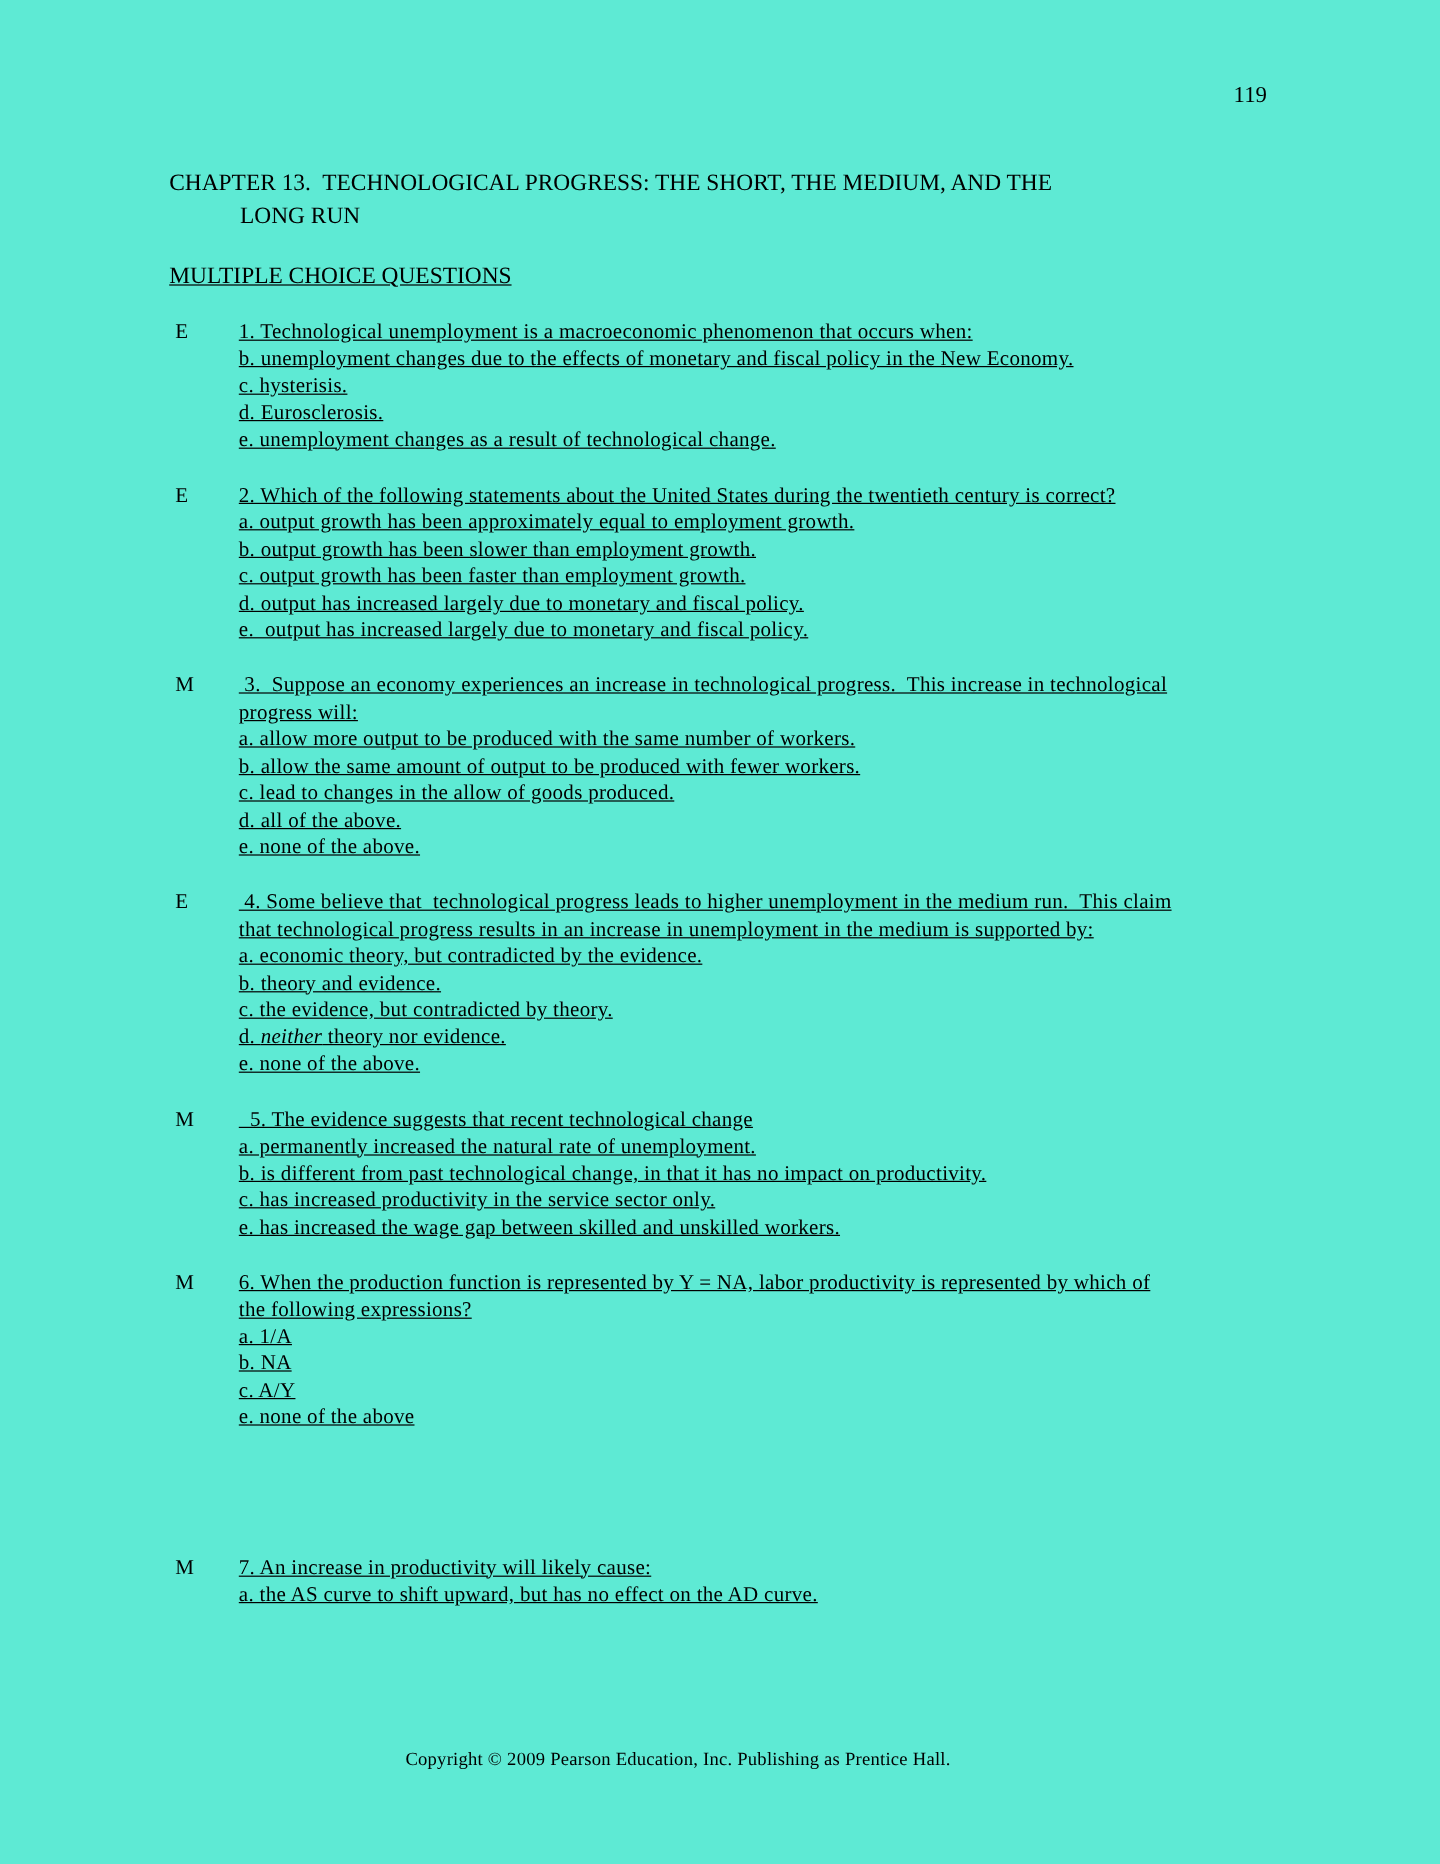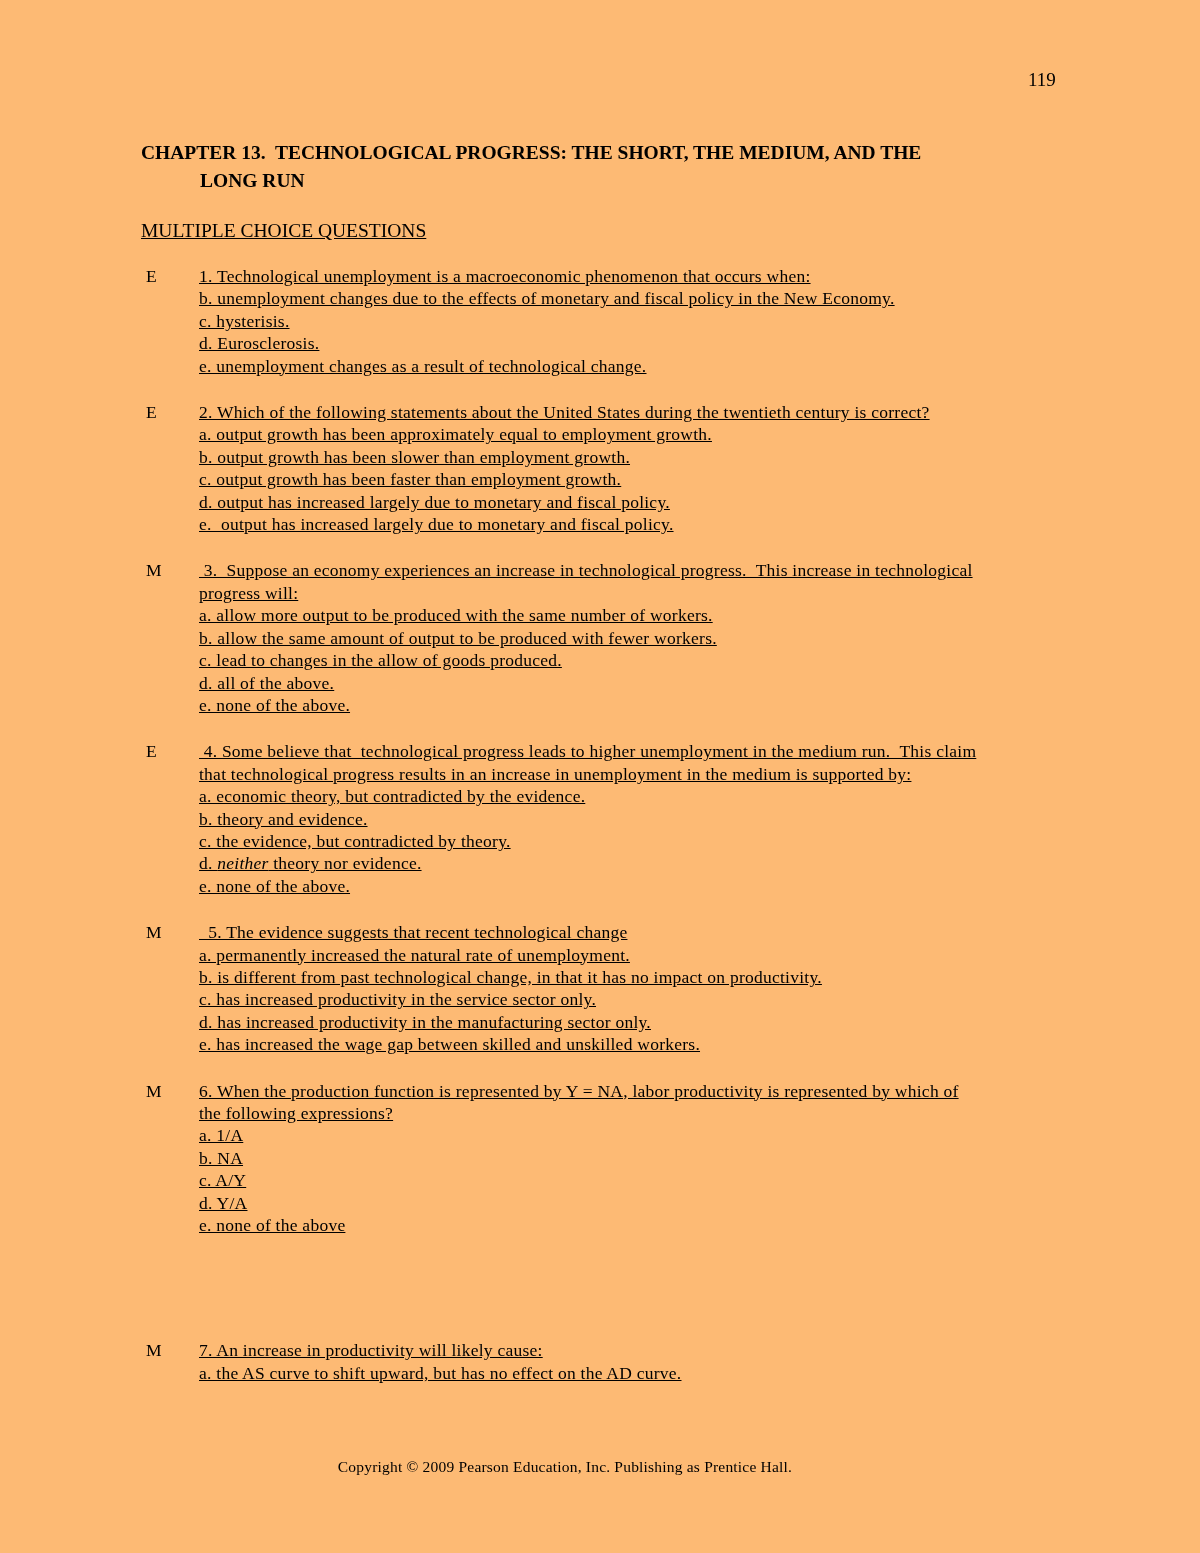--- a/index.html
+++ b/index.html
@@ -9,37 +9,37 @@
     height: 1553px;
     font-family: "Liberation Serif", "DejaVu Serif", serif;
     color: #000000;
     overflow: hidden;
     position: relative;
   }
   .page {
     position: relative;
     width: 1200px;
     height: 1553px;
-    background: #fdba74;
+    background: #5eead4;
   }
   .page-number {
     position: absolute;
     top: 68px;
     left: 1028px;
     font-size: 19px;
     line-height: 24px;
   }
   .chapter-title {
     position: absolute;
     top: 139px;
     left: 141px;
     width: 950px;
     font-size: 19.5px;
     line-height: 28px;
-    font-weight: bold;
+    font-weight: normal;
   }
   .title-line { white-space: pre; }
   .title-line.indent { padding-left: 59px; }
   .section-heading {
     position: absolute;
     top: 218px;
     left: 141px;
     font-size: 19.5px;
     line-height: 26px;
     font-weight: normal;
@@ -142,33 +142,31 @@
           <div class="line">e. none of the above.</div>
         </div>
       </section>
       <section class="question">
         <div class="marker">M</div>
         <div class="q-body">
           <div class="line">  5. The evidence suggests that recent technological change</div>
           <div class="line">a. permanently increased the natural rate of unemployment.</div>
           <div class="line">b. is different from past technological change, in that it has no impact on productivity.</div>
           <div class="line">c. has increased productivity in the service sector only.</div>
-          <div class="line">d. has increased productivity in the manufacturing sector only.</div>
           <div class="line">e. has increased the wage gap between skilled and unskilled workers.</div>
         </div>
       </section>
       <section class="question">
         <div class="marker">M</div>
         <div class="q-body">
           <div class="line">6. When the production function is represented by Y = NA, labor productivity is represented by which of</div>
           <div class="line">the following expressions?</div>
           <div class="line">a. 1/A</div>
           <div class="line">b. NA</div>
           <div class="line">c. A/Y</div>
-          <div class="line">d. Y/A</div>
           <div class="line">e. none of the above</div>
         </div>
       </section>
       <section class="question">
         <div class="marker">M</div>
         <div class="q-body">
           <div class="line">7. An increase in productivity will likely cause:</div>
           <div class="line">a. the AS curve to shift upward, but has no effect on the AD curve.</div>
         </div>
       </section>

